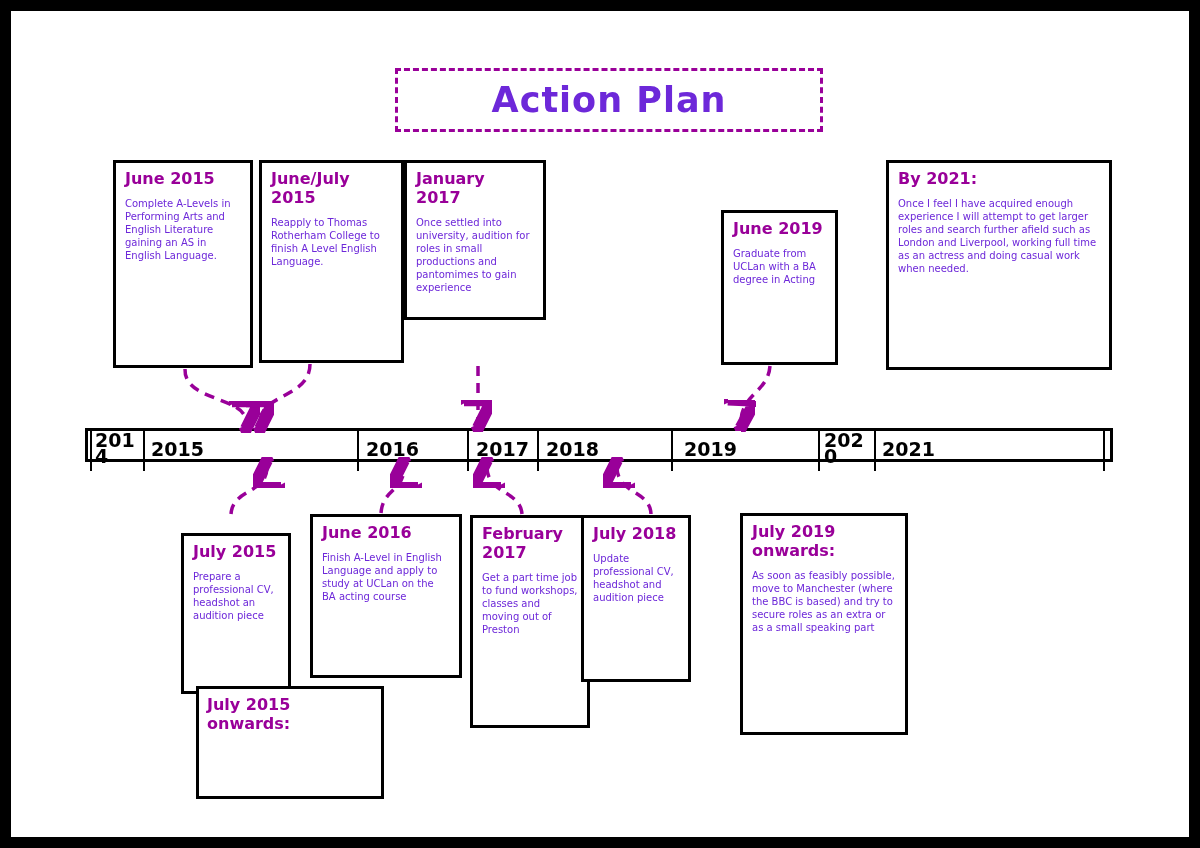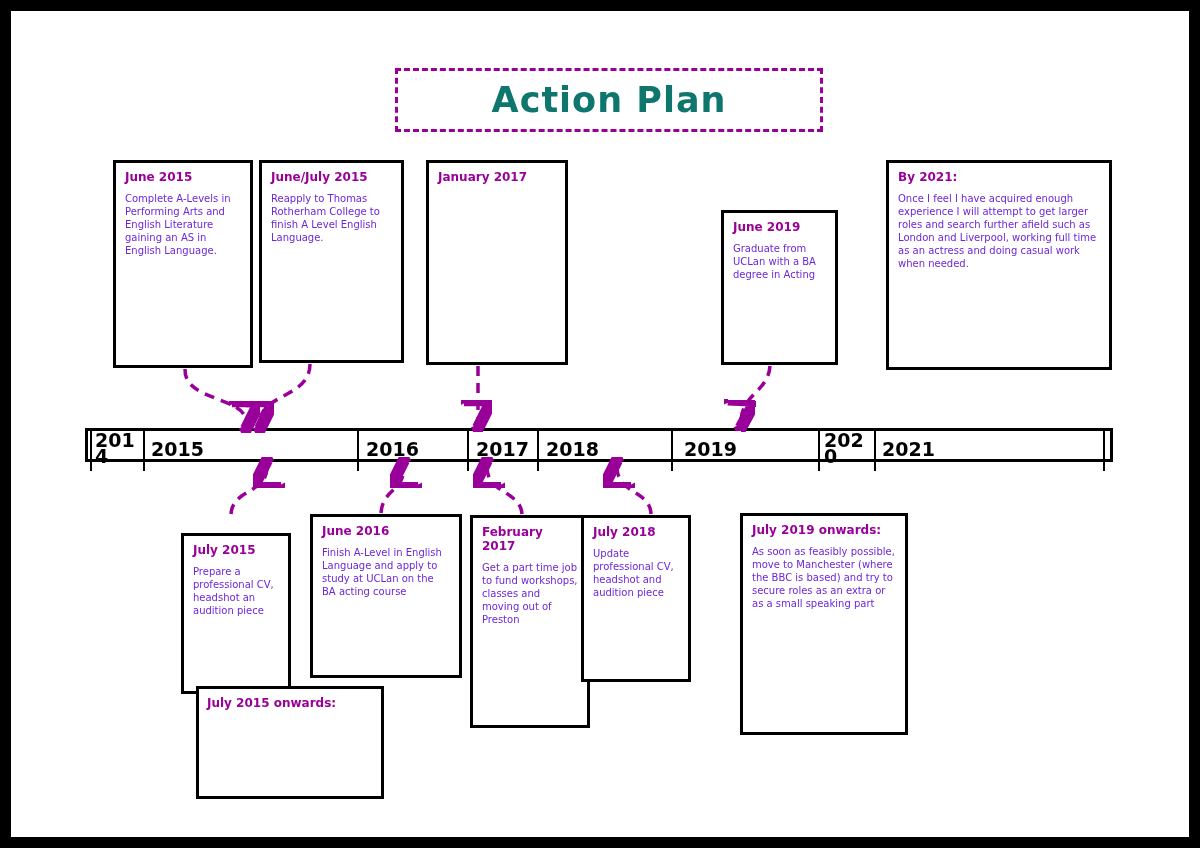--- a/index.html
+++ b/index.html
@@ -13,21 +13,21 @@
   .frame-outer{position:absolute;inset:0;border:11px solid #000;pointer-events:none;z-index:50;}
   .frame-inner{position:absolute;inset:3px;border:8px solid #000;pointer-events:none;}
 
   
   .title-box{
     position:absolute;left:395px;top:68px;width:428px;height:64px;
     border:3px dashed #990099;box-sizing:border-box;
     display:flex;align-items:center;justify-content:center;background:#fff;
   }
   .title-box h1{
-    margin:0;font-size:35px;font-weight:bold;color:#0f766e;letter-spacing:1px;
+    margin:0;font-size:35px;font-weight:bold;color:#6d28d9;letter-spacing:1px;
   }
 
   
   .timeline-bar{
     position:absolute;left:85px;top:428px;width:1028px;height:34px;
     border:3px solid #000;box-sizing:border-box;background:#fff;z-index:2;
   }
   .tick{
     position:absolute;top:431px;width:2px;height:40px;background:#000;z-index:3;
   }
@@ -38,21 +38,21 @@
   .yr.wrap2{
     padding-top:1px;word-break:break-all;white-space:normal;line-height:16px;
   }
 
   
   .box{
     position:absolute;background:#fff;border:3px solid #000;box-sizing:border-box;
     padding:7px 9px;overflow:hidden;z-index:5;
   }
   .box-title{
-    font-weight:bold;font-size:12px;line-height:1.18;color:#990099;margin-bottom:8px;
+    font-weight:bold;font-size:16px;line-height:1.18;color:#990099;margin-bottom:8px;
   }
   .box-body{
     font-size:10px;line-height:1.3;color:#6d28d9;
   }
 
   
   .connectors{position:absolute;left:0;top:0;width:1200px;height:848px;z-index:6;pointer-events:none;}
   .connectors path{fill:none;stroke:#990099;stroke-width:3.5;stroke-dasharray:10 7;}
 </style>
 </head>
@@ -86,22 +86,23 @@
 <div class="yr" style="left:882px">2021</div>
 
 <div class="box" style="left:113px;top:160px;width:140px;height:208px">
   <div class="box-title">June 2015</div>
   <div class="box-body">Complete A-Levels in Performing Arts and English Literature gaining an AS in English Language.</div>
 </div>
 <div class="box" style="left:259px;top:160px;width:145px;height:203px">
   <div class="box-title">June/July 2015</div>
   <div class="box-body">Reapply to Thomas Rotherham College to finish A Level English Language.</div>
 </div>
-<div class="box" style="left:426px;top:160px;width:142px;height:205px">
+<div class="box" style="left:404px;top:160px;width:142px;height:160px">
   <div class="box-title">January 2017</div>
+  <div class="box-body">Once settled into university, audition for roles in small productions and pantomimes to gain experience</div>
 </div>
 <div class="box" style="left:721px;top:210px;width:117px;height:155px">
   <div class="box-title">June 2019</div>
   <div class="box-body">Graduate from UCLan with a BA degree in Acting</div>
 </div>
 <div class="box" style="left:886px;top:160px;width:226px;height:210px">
   <div class="box-title">By 2021:</div>
   <div class="box-body">Once I feel I have acquired enough experience I will attempt to get larger roles and search further afield such as London and Liverpool, working full time as an actress and doing casual work when needed.</div>
 </div>
 

